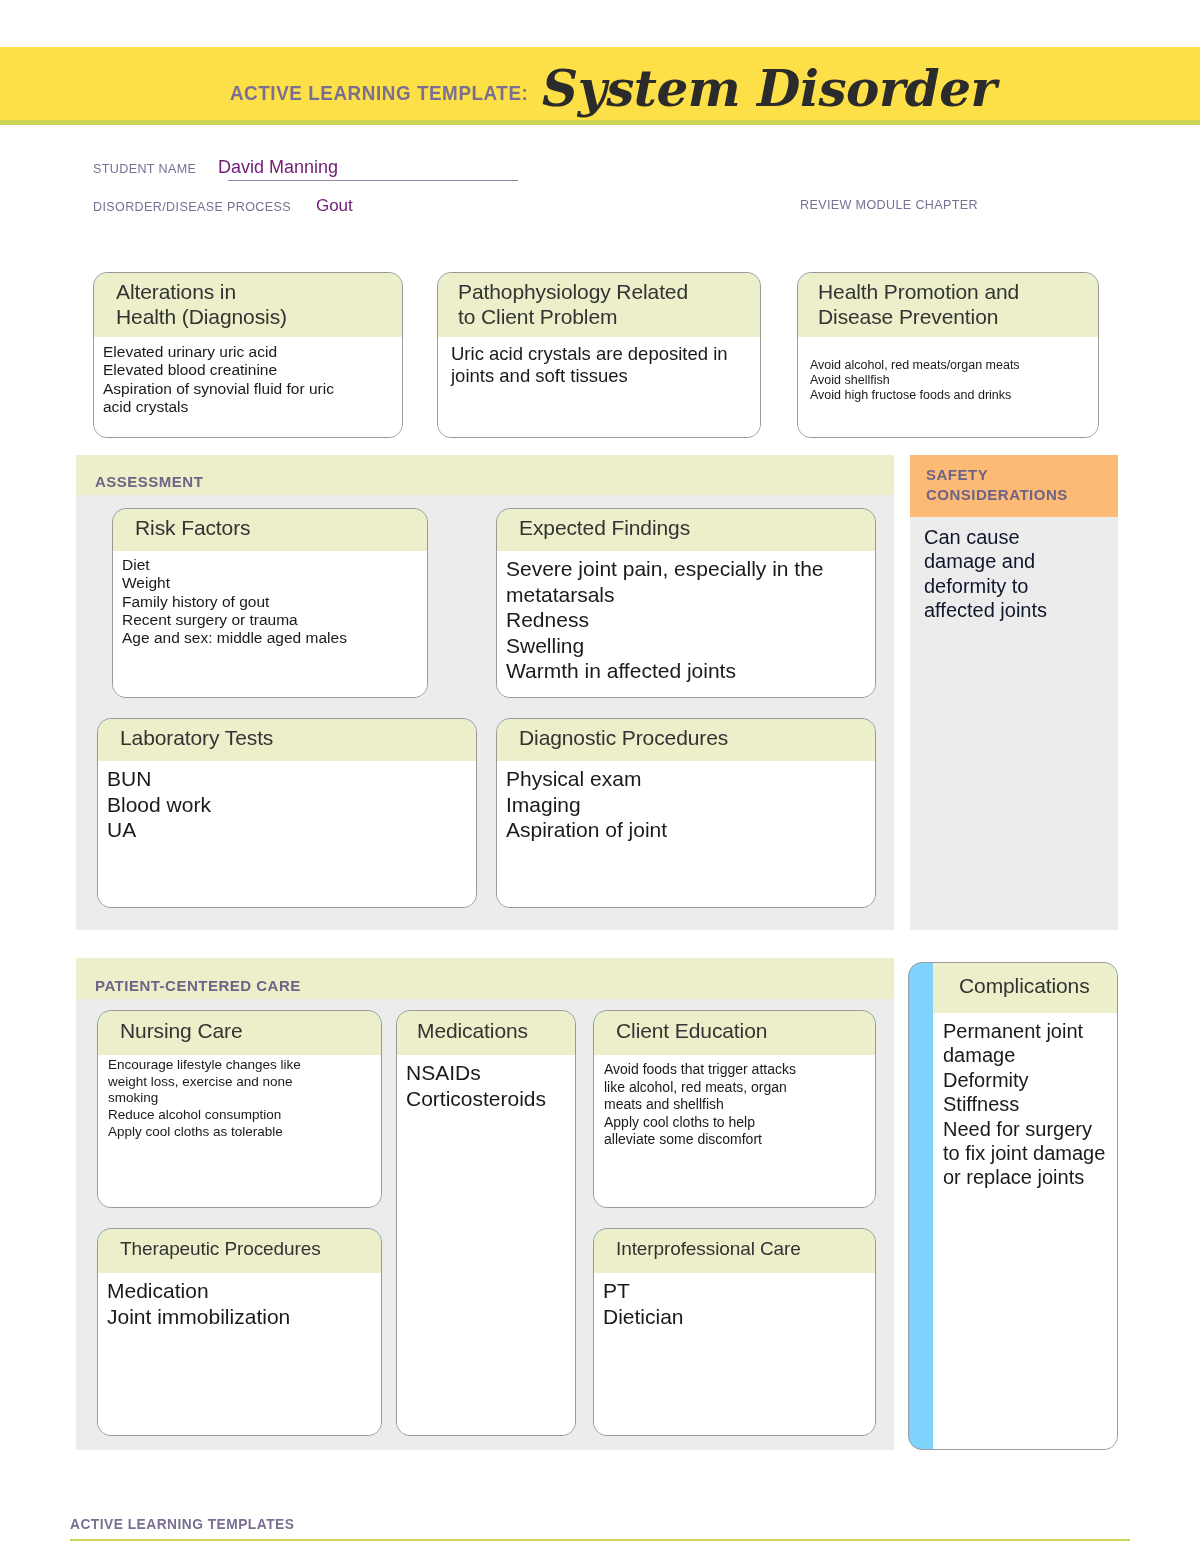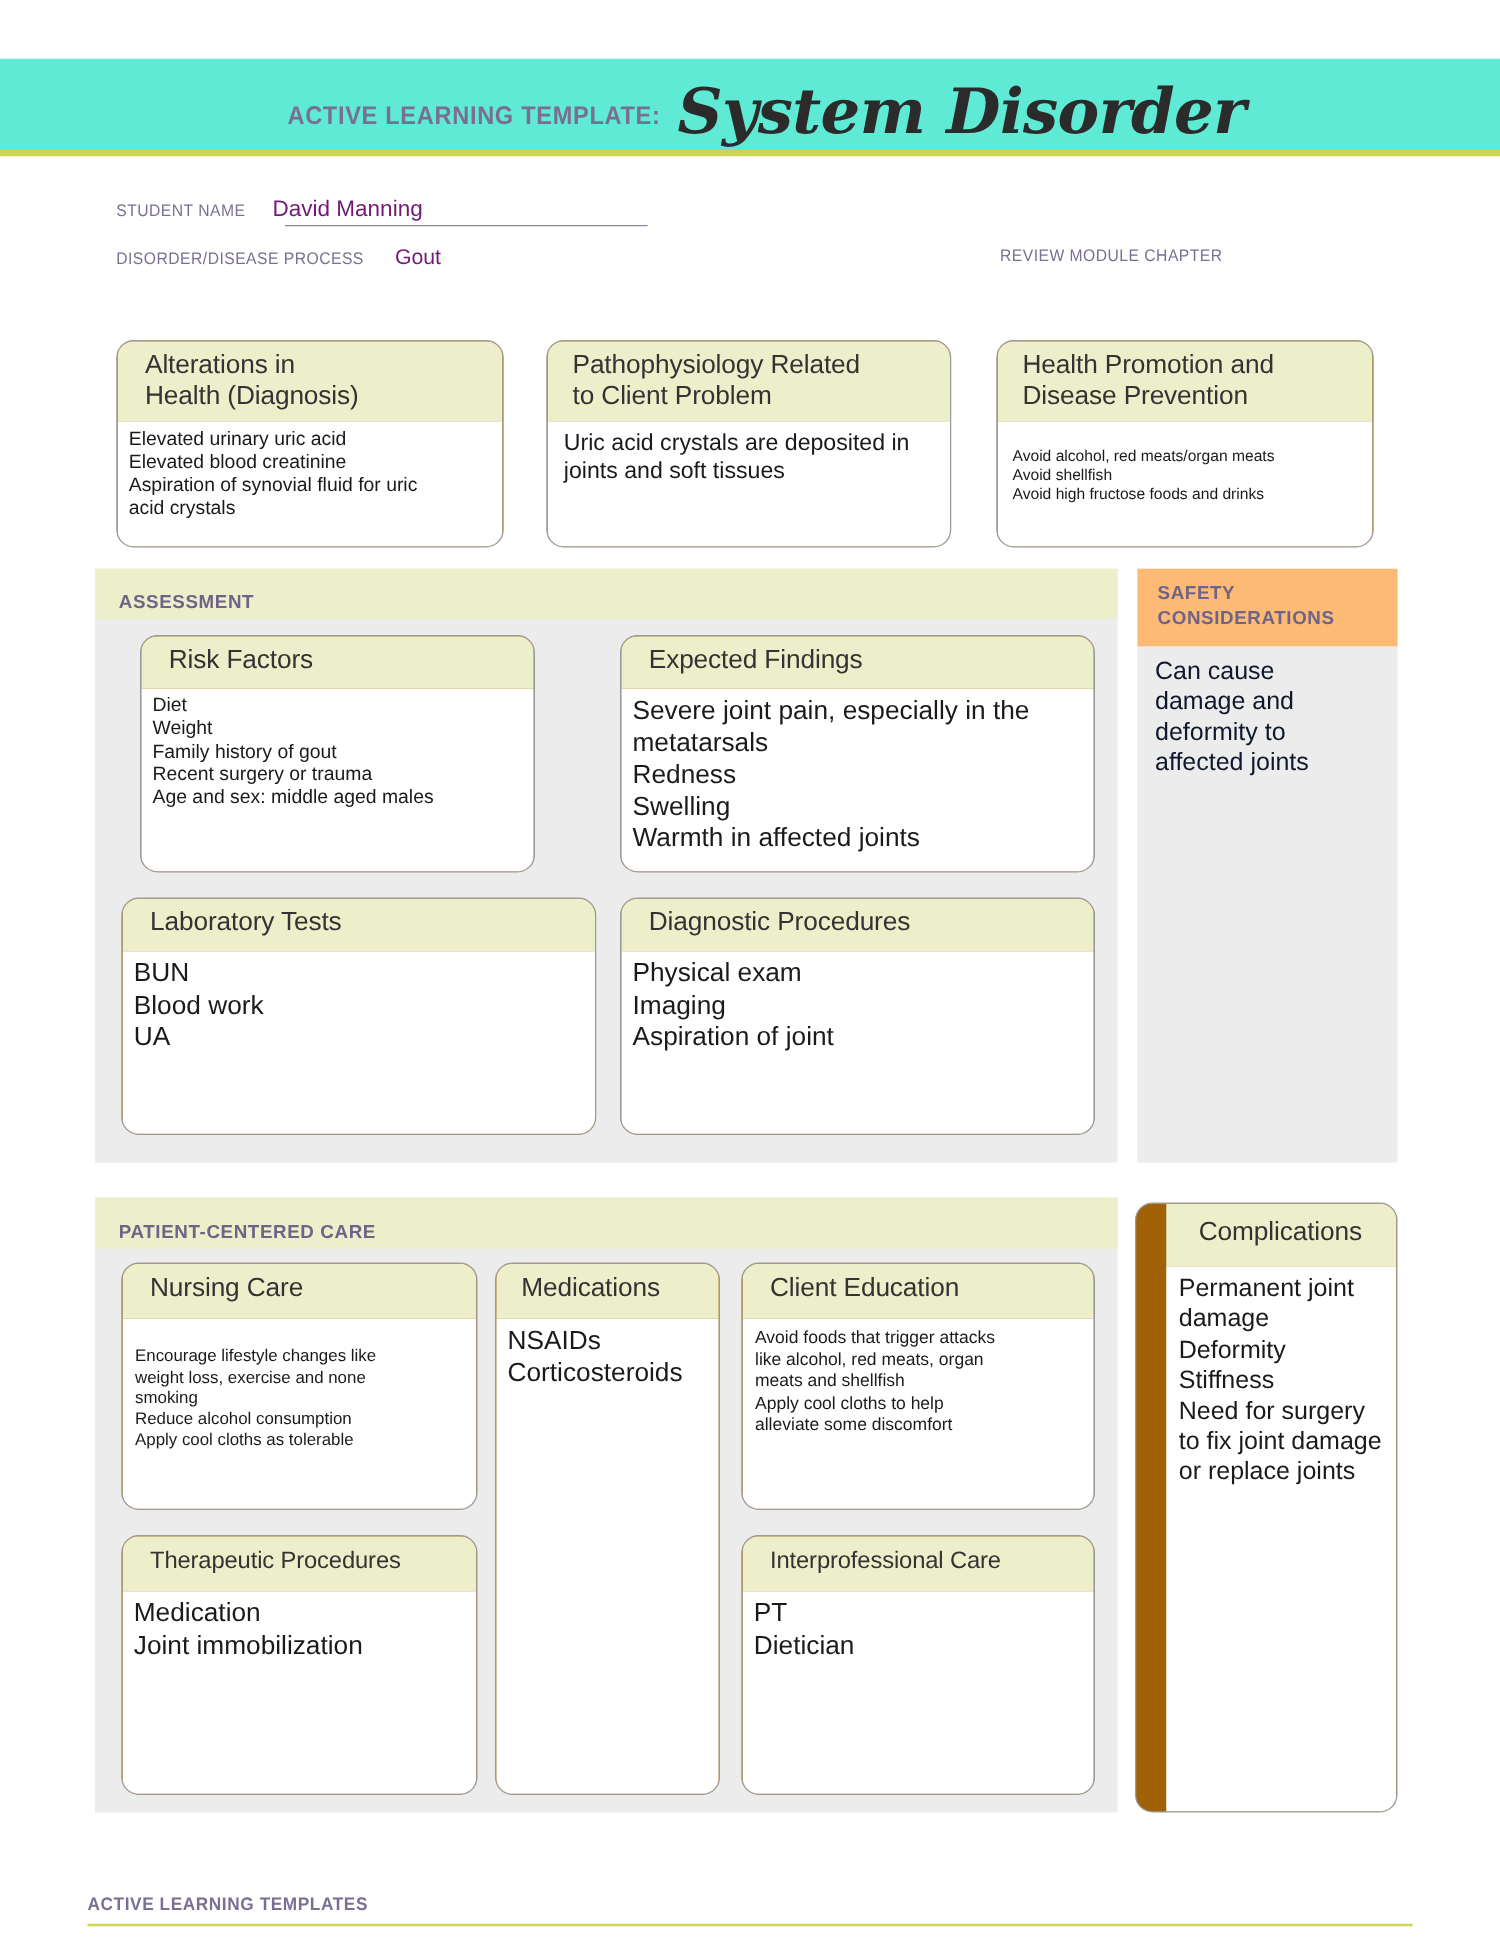--- a/index.html
+++ b/index.html
@@ -19,21 +19,21 @@
     overflow: hidden;
   }
 
   
   .banner {
     position: absolute;
     left: 0;
     top: 47px;
     width: 1200px;
     height: 73px;
-    background: #5eead4;
+    background: #fde047;
     box-sizing: border-box;
   }
   .banner-rule {
     position: absolute;
     left: 0;
     top: 120px;
     width: 1200px;
     height: 5px;
     background: #ccd455;
   }
@@ -111,21 +111,21 @@
     left: 800px;
     top: 197px;
   }
 
   
   .card {
     position: absolute;
     box-sizing: border-box;
     border: 1px solid #9a9a9a;
     border-radius: 14px;
-    background: #a16207;
+    background: #7dd3fc;
     overflow: hidden;
   }
   .card-head {
     background: #ecefca;
     box-sizing: border-box;
     padding: 7px 0 7px 22px;
   }
   .card-head-title {
     font-size: 21px;
     color: #333;
@@ -354,21 +354,21 @@
   </div>
 
   <div class="section-panel" style="left:76px; top:958px; width:818px; height:492px;"></div>
   <div class="section-head" style="left:76px; top:958px; width:818px; height:41px;"></div>
   <div class="section-head-title" style="left:95px; top:976px;">PATIENT-CENTERED CARE</div>
 
   <div class="card t-xs" style="left:97px; top:1010px; width:285px; height:198px;">
     <div class="card-head" style="height:44px; padding-top:8px; padding-left:22px;">
       <div class="card-head-title">Nursing Care</div>
     </div>
-    <div class="card-body" style="height:154px; padding-top:22px; padding-left:10px;">
+    <div class="card-body" style="height:154px; padding-top:2px; padding-left:10px;">
       <div class="line" style="font-size:13.5px; line-height:1.24;">Encourage lifestyle changes like
 weight loss, exercise and none
 smoking
 Reduce alcohol consumption
 Apply cool cloths as tolerable</div>
     </div>
   </div>
 
   <div class="card t-lg" style="left:396px; top:1010px; width:180px; height:426px;">
     <div class="card-head" style="height:44px; padding-top:8px; padding-left:20px;">

